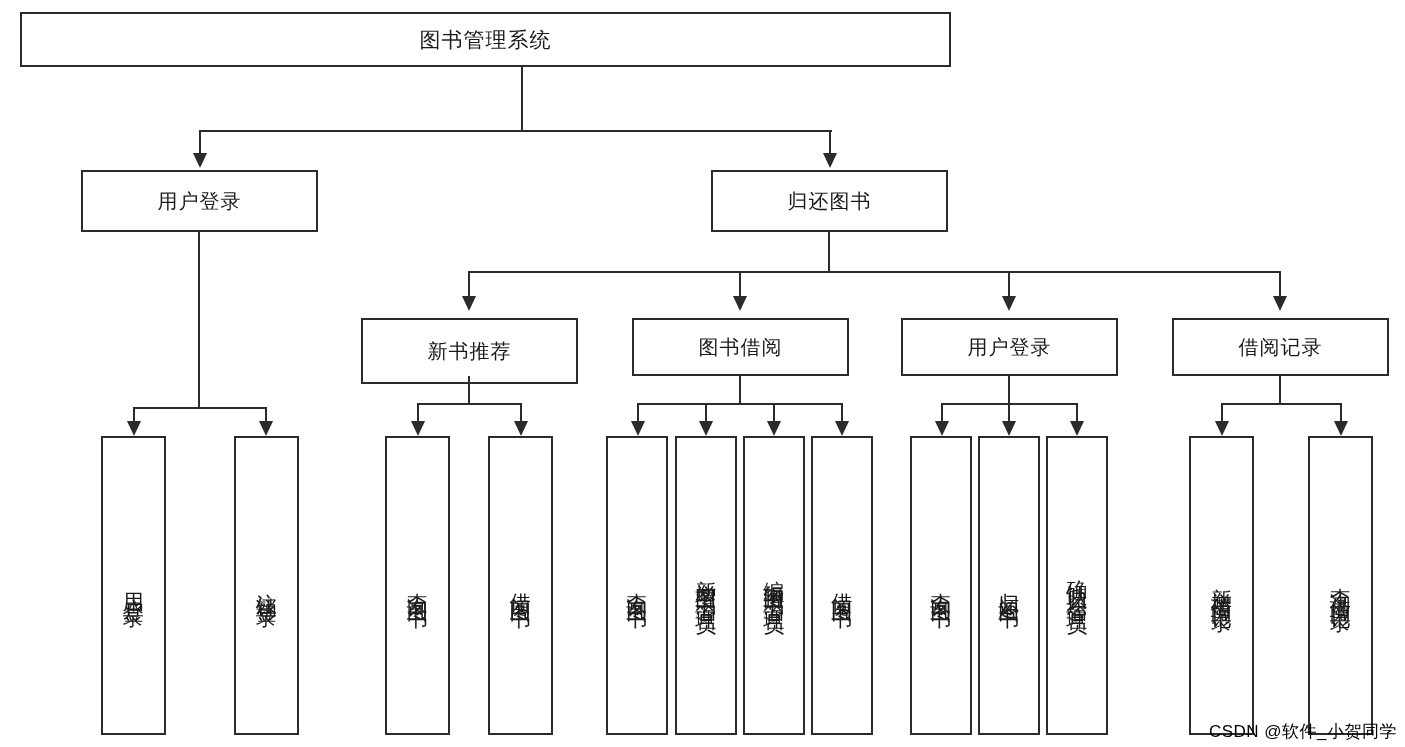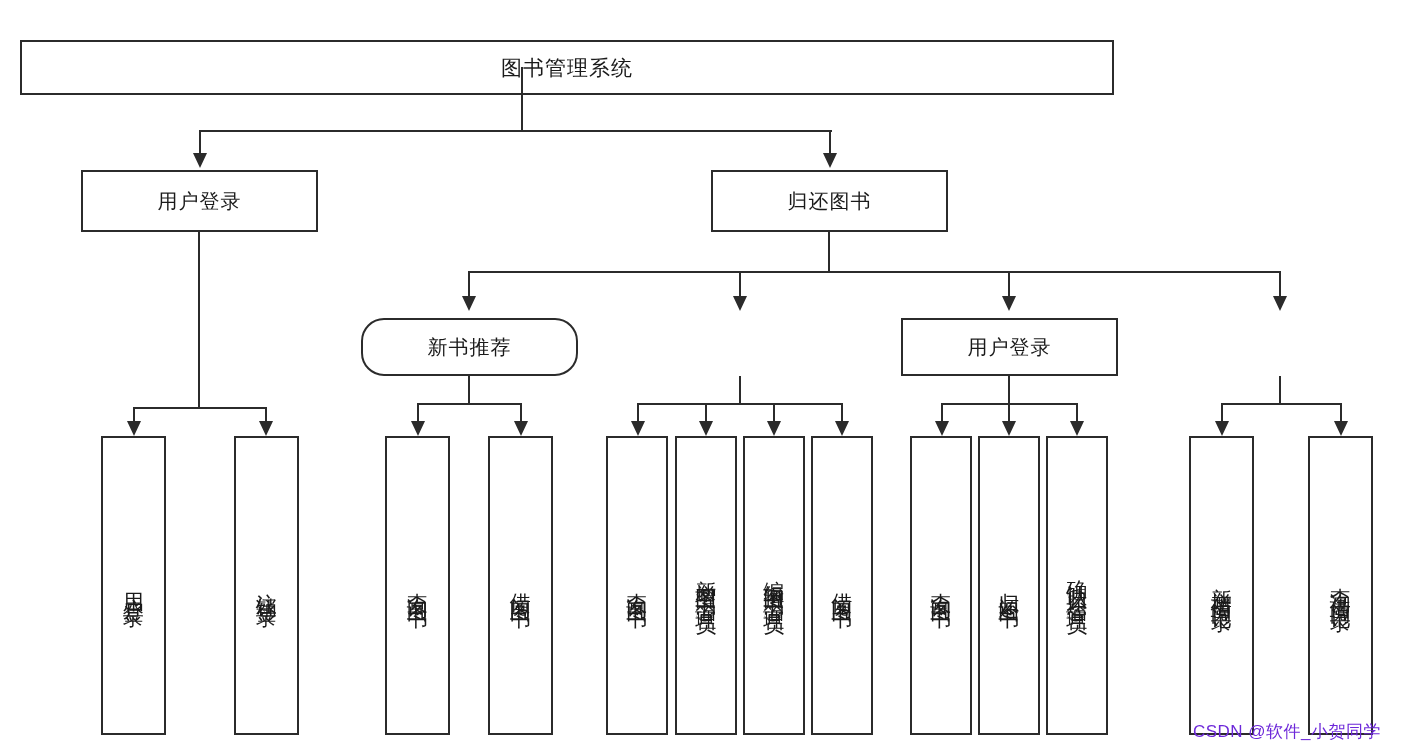--- a/index.html
+++ b/index.html
@@ -70,35 +70,35 @@
     width: 0;
     height: 0;
     border-left: 7px solid transparent;
     border-right: 7px solid transparent;
     border-top: 15px solid #2b2b2b;
   }
 
   
   #watermark {
     position: absolute;
-    right: 24px;
+    right: 8px;
     bottom: 4px;
     font-size: 17px;
-    color: #6d28d9;
+    color: #000000;
     white-space: nowrap;
     letter-spacing: 0.5px;
     pointer-events: none;
   }
 </style>
 </head>
 <body>
 
 <div id="canvas">
 
-  <div class="node root" style="left:20px; top:12px; width:1094px; height:55px;margin-top:28px;">
+  <div class="node root" style="left:20px; top:12px; width:931px; height:55px;">
     <span class="label">图书管理系统</span>
   </div>
 
   <div class="conn v" style="left:521px; top:67px; width:2px; height:63px;"></div>
 
   <div class="conn h" style="left:199px; top:130px; width:633px; height:2px;"></div>
 
   <div class="conn v" style="left:199px; top:130px; width:2px; height:25px;"></div>
   <div class="arrow" style="left:193px; top:153px;"></div>
   <div class="conn v" style="left:829px; top:130px; width:2px; height:25px;"></div>
@@ -122,25 +122,31 @@
   <div class="conn h" style="left:468px; top:271px; width:812px; height:2px;"></div>
   <div class="conn v" style="left:468px; top:271px; width:2px; height:27px;"></div>
   <div class="arrow" style="left:462px; top:296px;"></div>
   <div class="conn v" style="left:739px; top:271px; width:2px; height:27px;"></div>
   <div class="arrow" style="left:733px; top:296px;"></div>
   <div class="conn v" style="left:1008px; top:271px; width:2px; height:27px;"></div>
   <div class="arrow" style="left:1002px; top:296px;"></div>
   <div class="conn v" style="left:1279px; top:271px; width:2px; height:27px;"></div>
   <div class="arrow" style="left:1273px; top:296px;"></div>
 
-  <div class="node level2" style="left:361px; top:318px; width:217px; height:58px;border-radius:23px;">
+  <div class="node level2" style="left:361px; top:318px; width:217px; height:66px;">
     <span class="label">新书推荐</span>
+  </div>
+  <div class="node level2" style="left:632px; top:318px; width:217px; height:58px;">
+    <span class="label">图书借阅</span>
   </div>
   <div class="node level2" style="left:901px; top:318px; width:217px; height:58px;">
     <span class="label">用户登录</span>
+  </div>
+  <div class="node level2" style="left:1172px; top:318px; width:217px; height:58px;">
+    <span class="label">借阅记录</span>
   </div>
 
   <div class="conn v" style="left:468px; top:376px; width:2px; height:29px;"></div>
   <div class="conn h" style="left:417px; top:403px; width:104px; height:2px;"></div>
   <div class="conn v" style="left:417px; top:403px; width:2px; height:21px;"></div>
   <div class="arrow" style="left:411px; top:421px;"></div>
   <div class="conn v" style="left:520px; top:403px; width:2px; height:21px;"></div>
   <div class="arrow" style="left:514px; top:421px;"></div>
 
   <div class="conn v" style="left:739px; top:376px; width:2px; height:29px;"></div>

